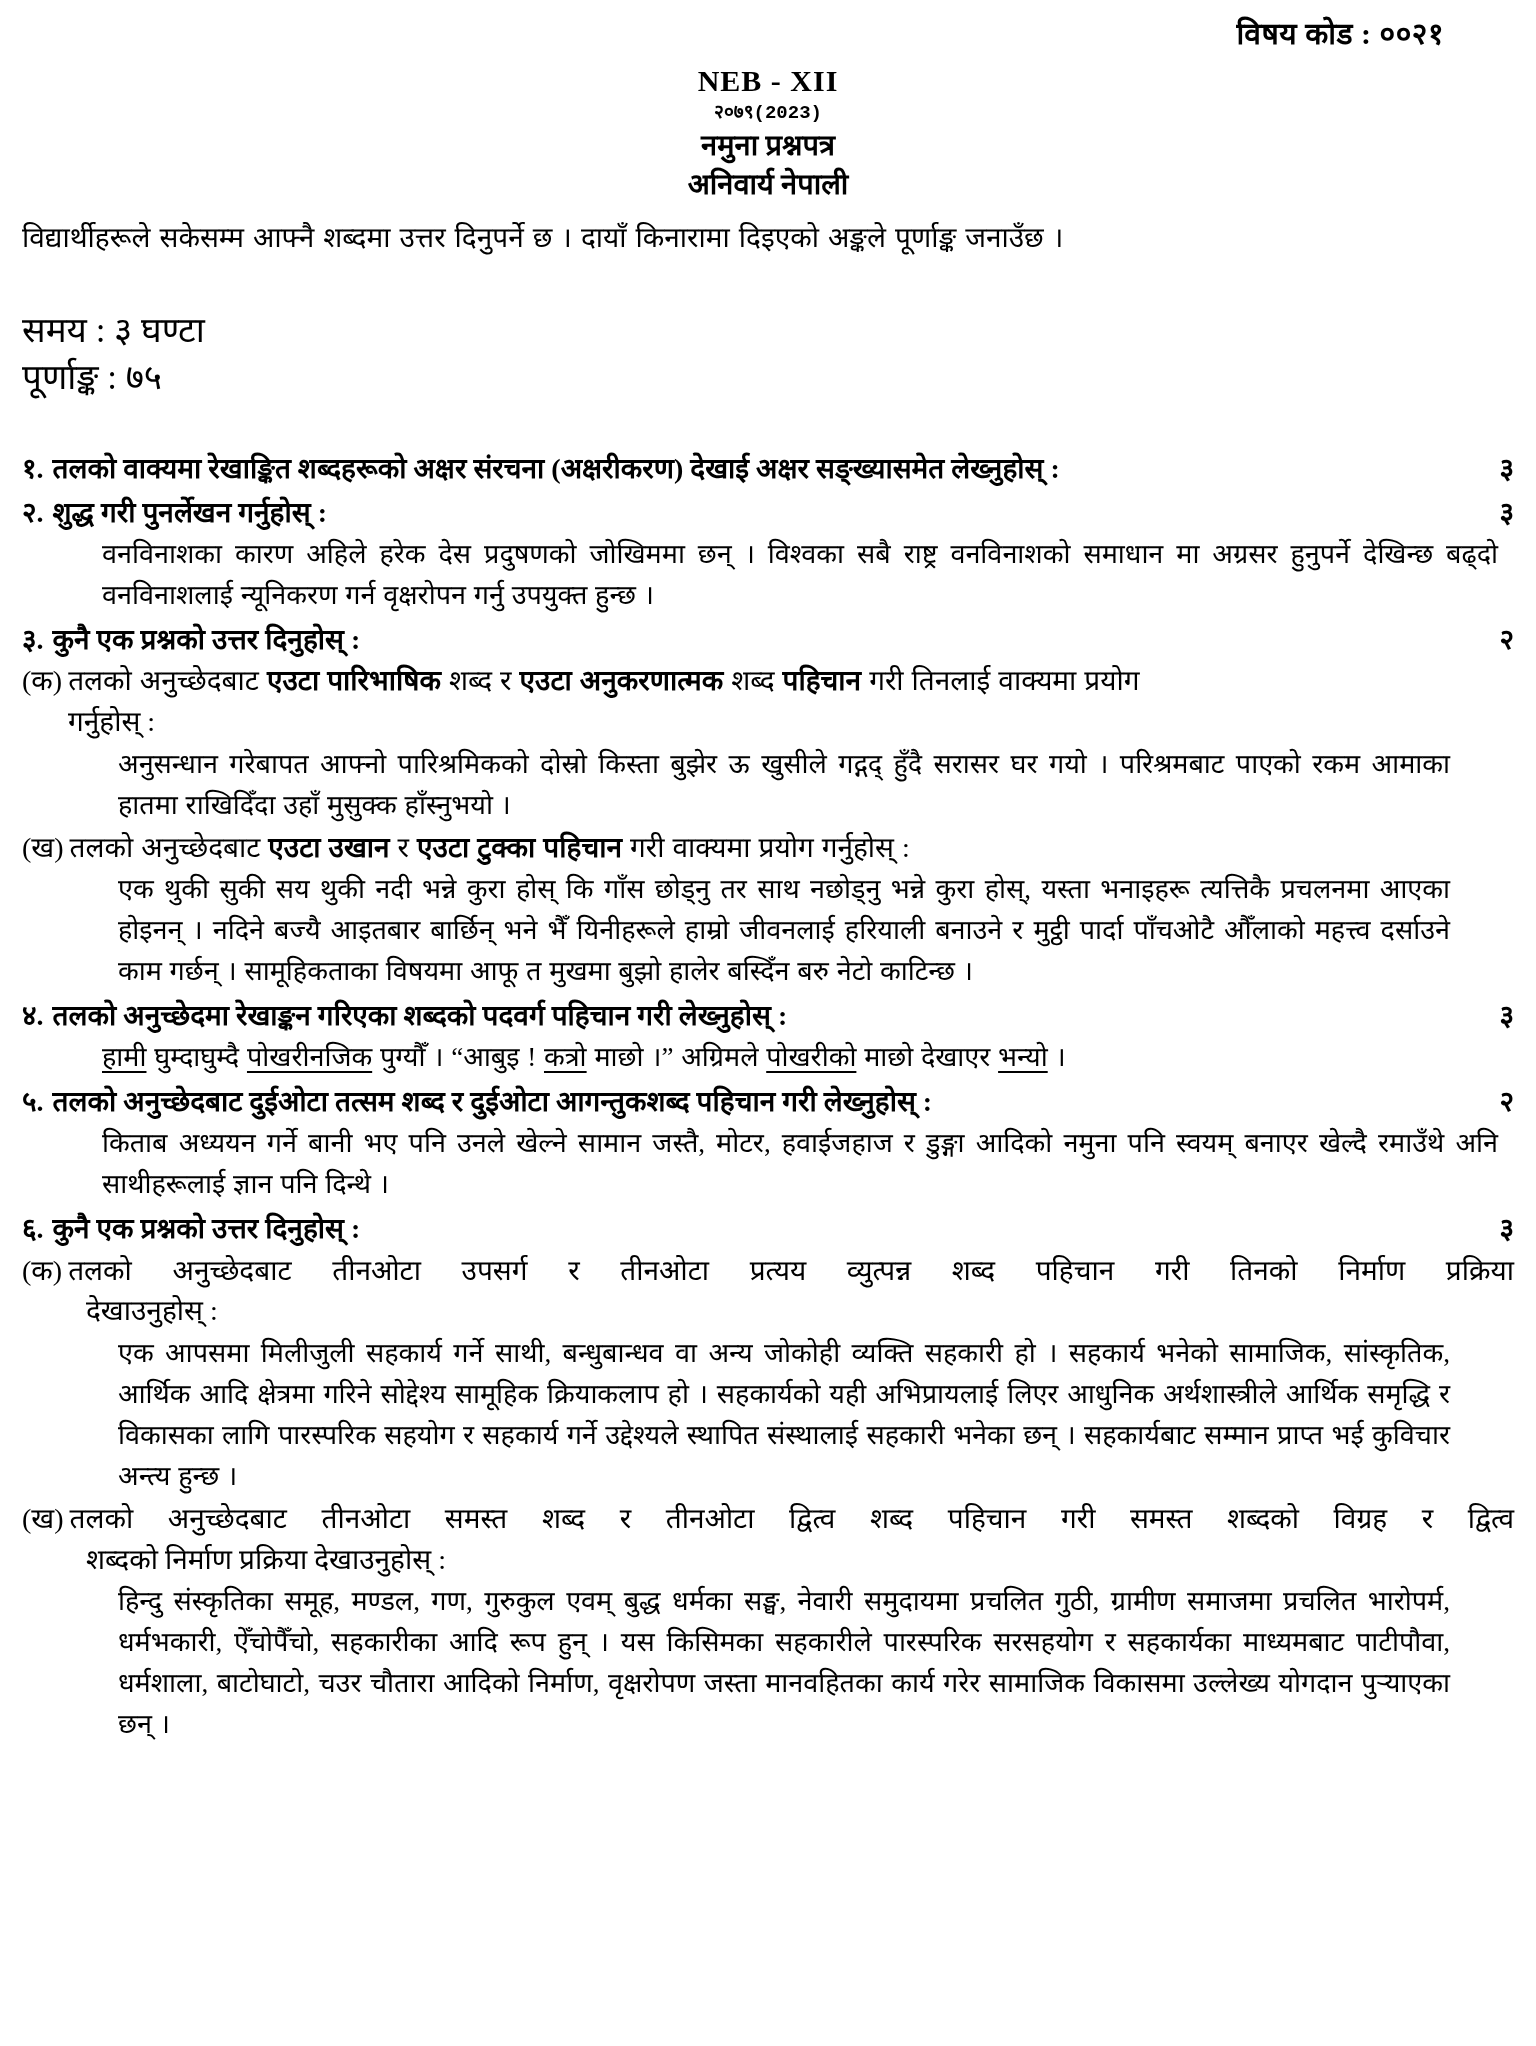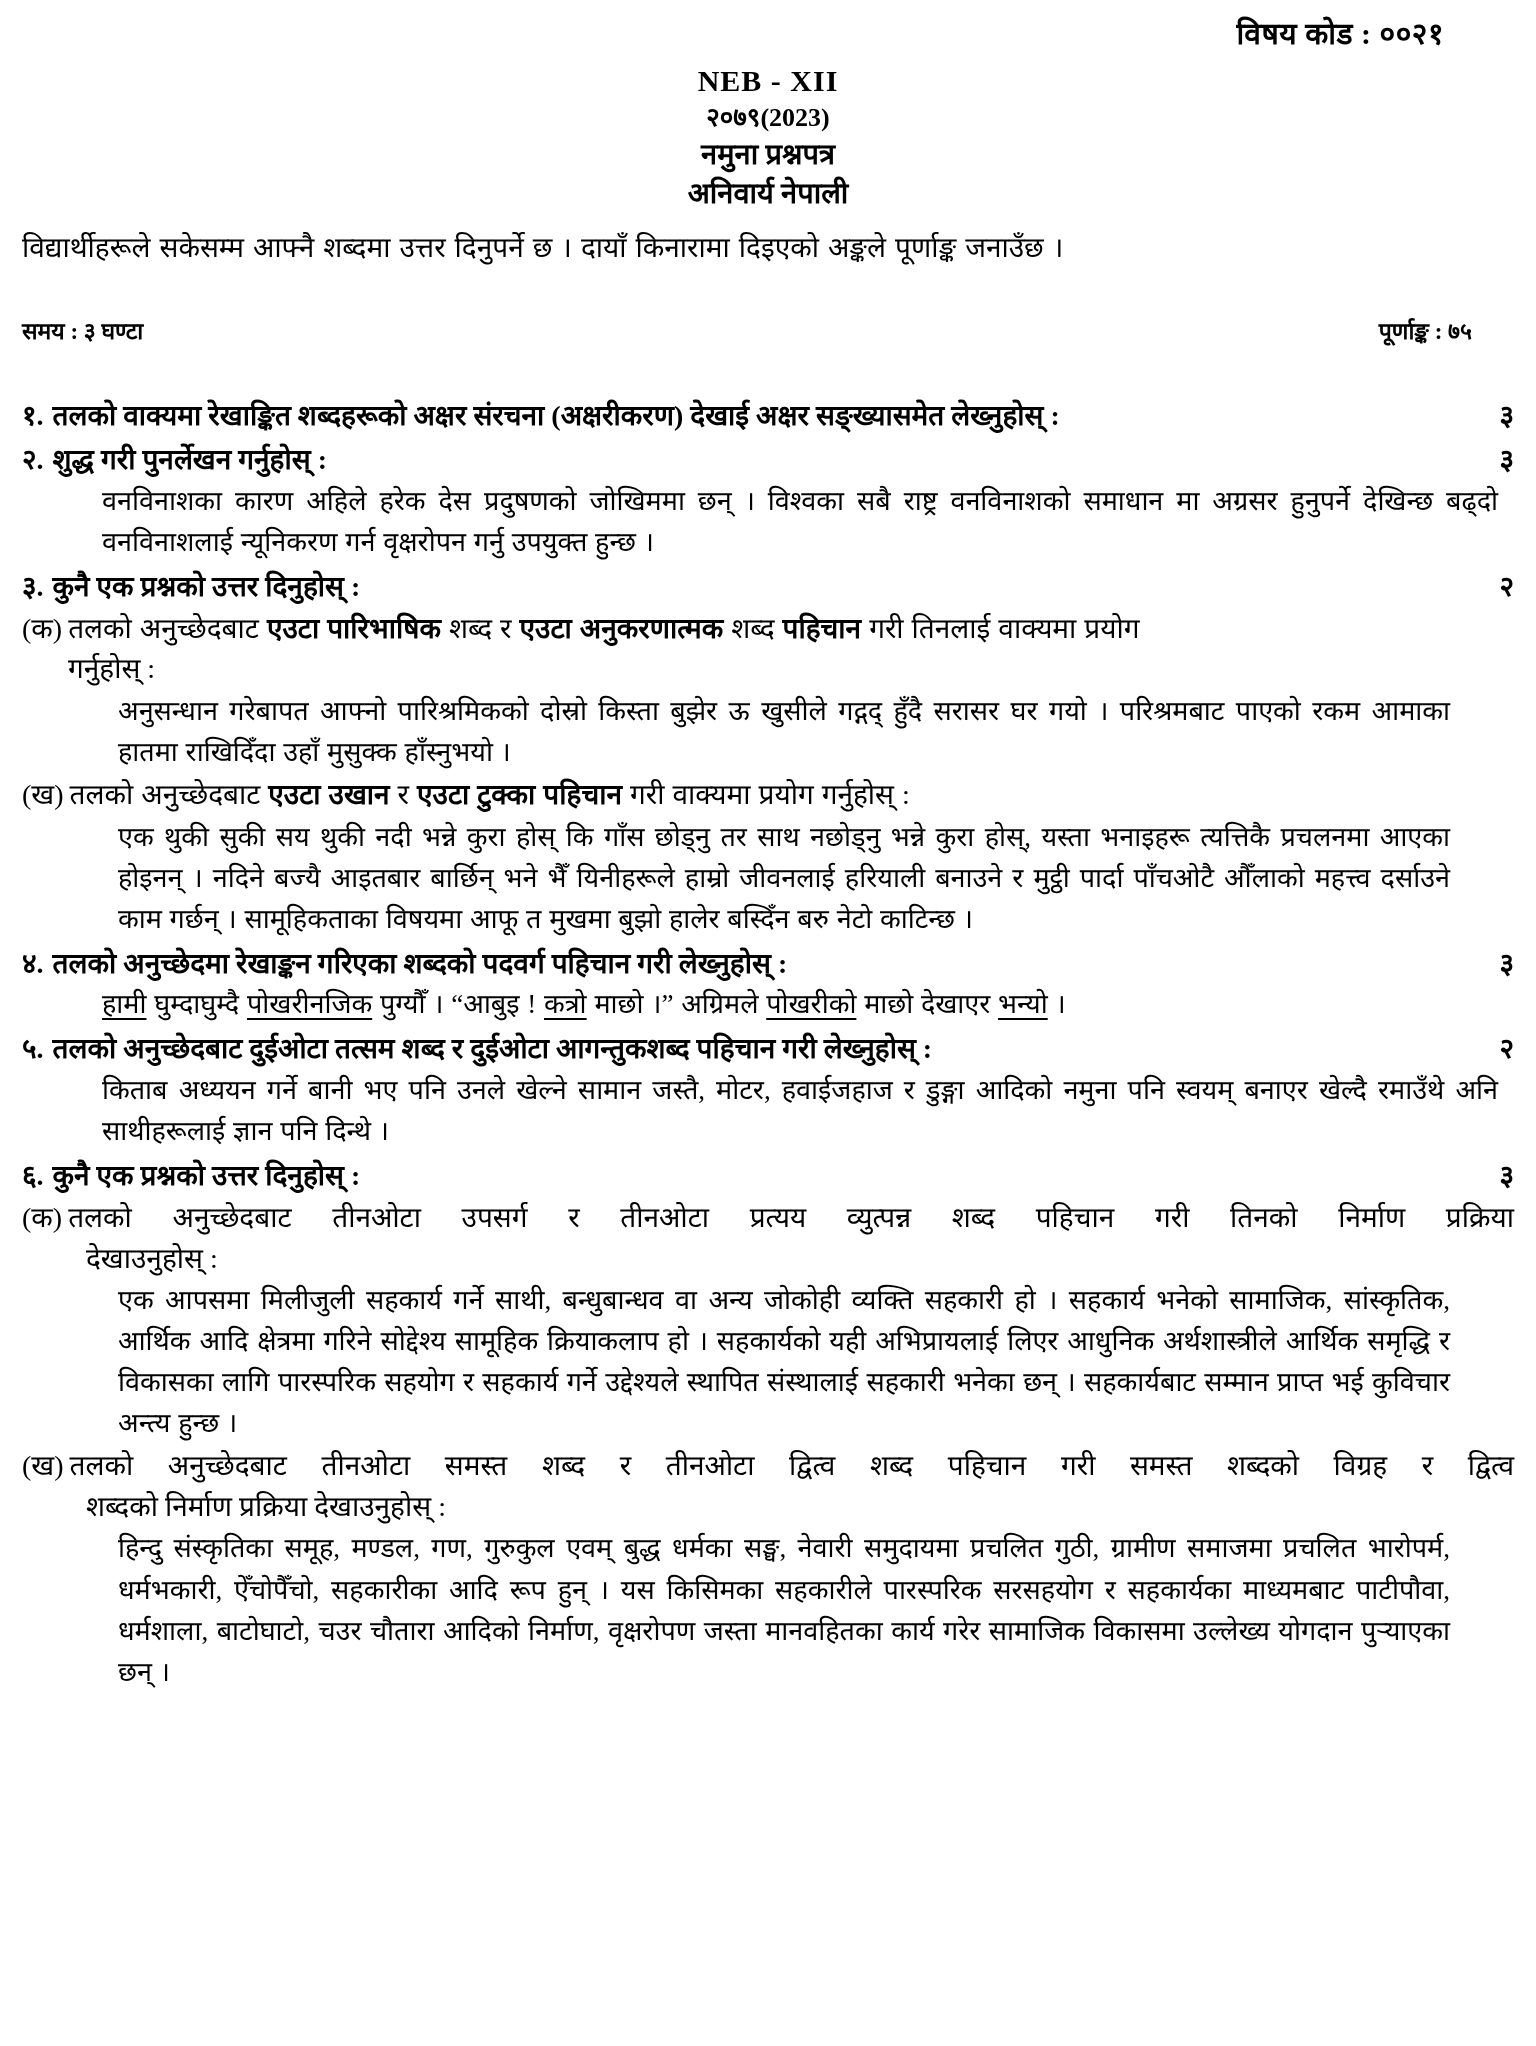--- a/index.html
+++ b/index.html
@@ -38,21 +38,22 @@
   .title-block div {
     font-weight: bold;
     line-height: 1.33;
     text-align: center;
   }
   .t-neb {
     font-size: 30px;
     letter-spacing: 1px;
   }
   .t-year {
-    font-size: 26px;
+    font-size: 19px;
+    font-family: Liberation Mono, monospace;
   }
   .t-sample {
     font-size: 29px;
   }
   .t-subject {
     font-size: 29px;
   }
 
   .instruction {
     margin-top: 16px;
@@ -60,24 +61,25 @@
     line-height: 1.35;
     text-align: justify;
     text-align-last: left;
     word-spacing: 2px;
   }
 
   .time-marks {
     display: flex;
     justify-content: space-between;
     align-items: baseline;
-    font-size: 23px;
-    font-weight: bold;
+    font-size: 35px;
+    font-weight: normal;
     margin-top: 48px;
     padding-right: 42px;
+    flex-direction: column;
   }
 
   
   .questions {
     margin-top: 50px;
   }
   .q {
     margin-top: 4px;
   }
   .q-head {

